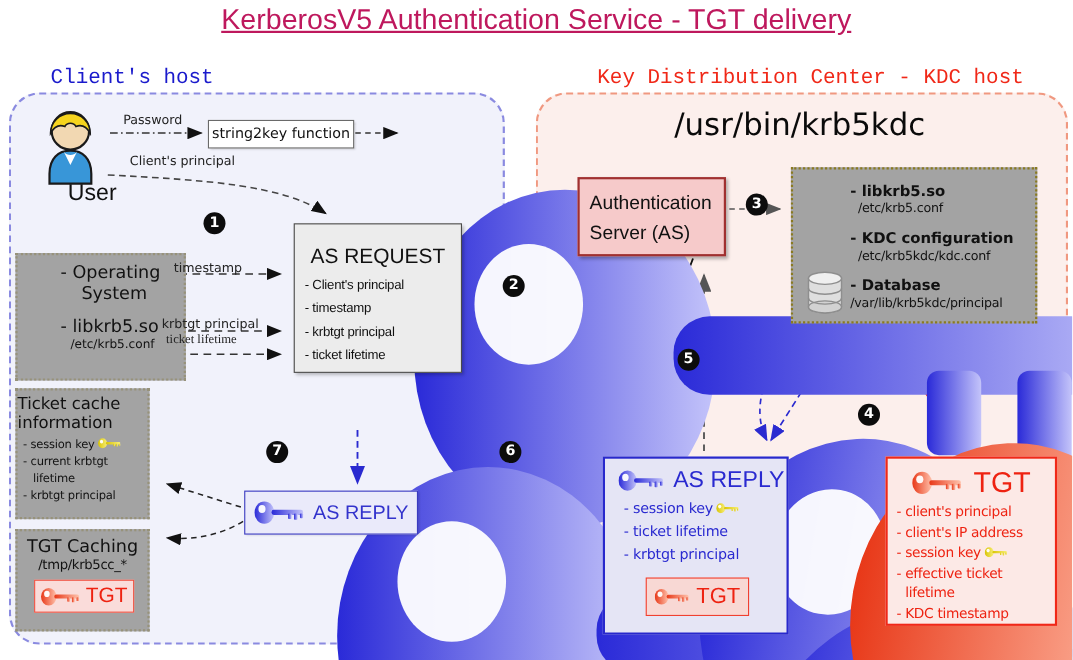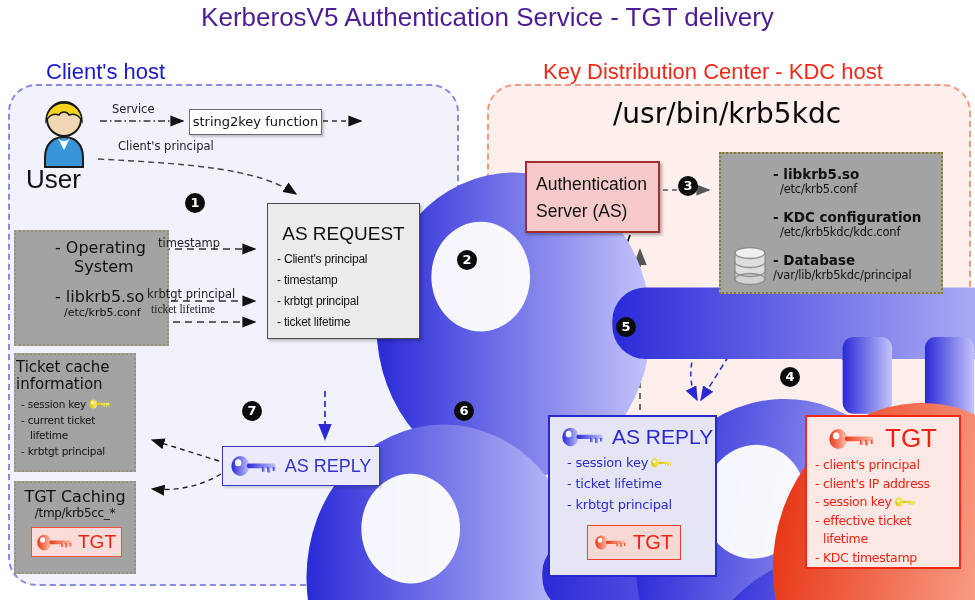--- a/index.html
+++ b/index.html
@@ -1,22 +1,22 @@
 <!DOCTYPE html>
 <html><head>
 <meta charset="utf-8">
 <style>
   html,body{margin:0;padding:0;background:#fff;}
   #canvas{position:relative;width:975px;height:600px;background:#fff;overflow:hidden;
           font-family:"DejaVu Sans",sans-serif;color:#111;}
   .abs{position:absolute;}
   .hdr{font-family:"Liberation Sans",sans-serif;}
   .title{position:absolute;left:0;top:2px;width:100%;text-align:center;font-size:26px;
-         font-family:"Liberation Sans",sans-serif;color:#4c1d95;}
-  .host-label{position:absolute;font-size:22px;font-family:Liberation Sans, sans-serif;}
+         font-family:"Liberation Sans",sans-serif;color:#be185d;text-decoration:underline;}
+  .host-label{position:absolute;font-size:19px;font-family:Liberation Mono, monospace;}
   .container{position:absolute;border-radius:28px;}
   .c-client{left:8px;top:84px;width:447px;height:498px;background:#f1f2fb;border:2px dashed #8a8ae0;}
   .c-kdc{left:487px;top:84px;width:480px;height:498px;background:#fcefec;border:2px dashed #f09880;}
   .lbl{position:absolute;font-size:11.5px;color:#222;}
   .dotted{position:absolute;background:#a3a3a3;border:2px dotted #97927a;}
   .step{position:absolute;width:20px;height:20px;border-radius:50%;background:#0c0c0c;color:#fff;
         font-size:13px;font-weight:bold;text-align:center;line-height:20px;}
   .svgover{position:absolute;left:0;top:0;z-index:1;}
   .box{position:absolute;z-index:2;}
   .dotted{z-index:2;}
@@ -70,21 +70,21 @@
   .innertgt{position:absolute;left:37px;top:108px;width:92px;height:33px;background:#f8d8d4;
             border:1.5px solid #f04030;display:flex;align-items:center;justify-content:center;gap:6px;}
   .innertgt .t{color:#ee2211;font-size:20px;font-family:"Liberation Sans",sans-serif;}
   
   .tgtbox{left:805px;top:415px;width:152px;height:150px;background:#fce9e6;border:2.5px solid #f02818;
           color:#ee2211;}
   .tgtbox .h{display:flex;align-items:center;justify-content:center;gap:10px;padding-top:6px;}
   .tgtbox .h .t{font-size:26px;font-family:"Liberation Sans",sans-serif;}
   .tgtbox .li{font-size:12.5px;line-height:18.5px;padding-left:8px;letter-spacing:-.3px;}
   .tgtbox .cont{padding-left:16px;}
-  .user-label{left:26px;top:164px;width:80px;text-align:left;font-size:26px;
+  .user-label{left:26px;top:164px;width:80px;text-align:right;font-size:21px;
               font-family:"Liberation Sans",sans-serif;}
   .ykey{vertical-align:-1px;margin-left:3px;}
 </style>
 </head>
 <body>
 
 <div id="canvas">
 
   <div class="title">KerberosV5 Authentication Service - TGT delivery</div>
   <div class="host-label" style="left:46px;top:59px;color:#1a1acc;">Client's host</div>
@@ -172,21 +172,21 @@
       </g>
     <g transform="translate(729,454) rotate(12) scale(0.8)">
         <use href="#keysym" fill="url(#gradB)"></use>
       </g>
     <g transform="translate(809,315) rotate(10) scale(0.75)">
         <use href="#keysym" fill="url(#gradR)"></use>
       </g>
   </svg>
 
   <div class="abs user-label box">User</div>
-  <div class="lbl" style="left:112px;top:102px;">Service</div>
+  <div class="lbl" style="left:112px;top:102px;">Password</div>
   <div class="box s2k">string2key function</div>
   <div class="lbl" style="left:118px;top:139px;">Client's principal</div>
 
   <div class="dotted osbox">
     <div class="b1">- Operating</div>
     <div class="b2">System</div>
     <div class="b3">- libkrb5.so</div>
     <div class="b4">/etc/krb5.conf</div>
   </div>
 
@@ -201,21 +201,21 @@
     <div class="li">- krbtgt principal</div>
     <div class="li">- ticket lifetime</div>
   </div>
 
   <div class="dotted tcache">
     <div class="t">Ticket cache</div>
     <div class="t">information</div>
     <div class="li" style="margin-top:4px;"><span>- session key</span><svg class="ykey" width="21" height="10" viewBox="0 0 64 30">
           <use href="#keysym" fill="url(#gradY)"></use>
         </svg></div>
-    <div class="li">- current ticket</div>
+    <div class="li">- current krbtgt</div>
     <div class="li cont">lifetime</div>
     <div class="li">- krbtgt principal</div>
   </div>
 
   <div class="dotted tcaching">
     <div class="t">TGT Caching</div>
     <div class="p">/tmp/krb5cc_*</div>
     <div class="redchip">
       <svg width="36" height="17" viewBox="0 0 64 30">
           <use href="#keysym" fill="url(#gradR)"></use>

